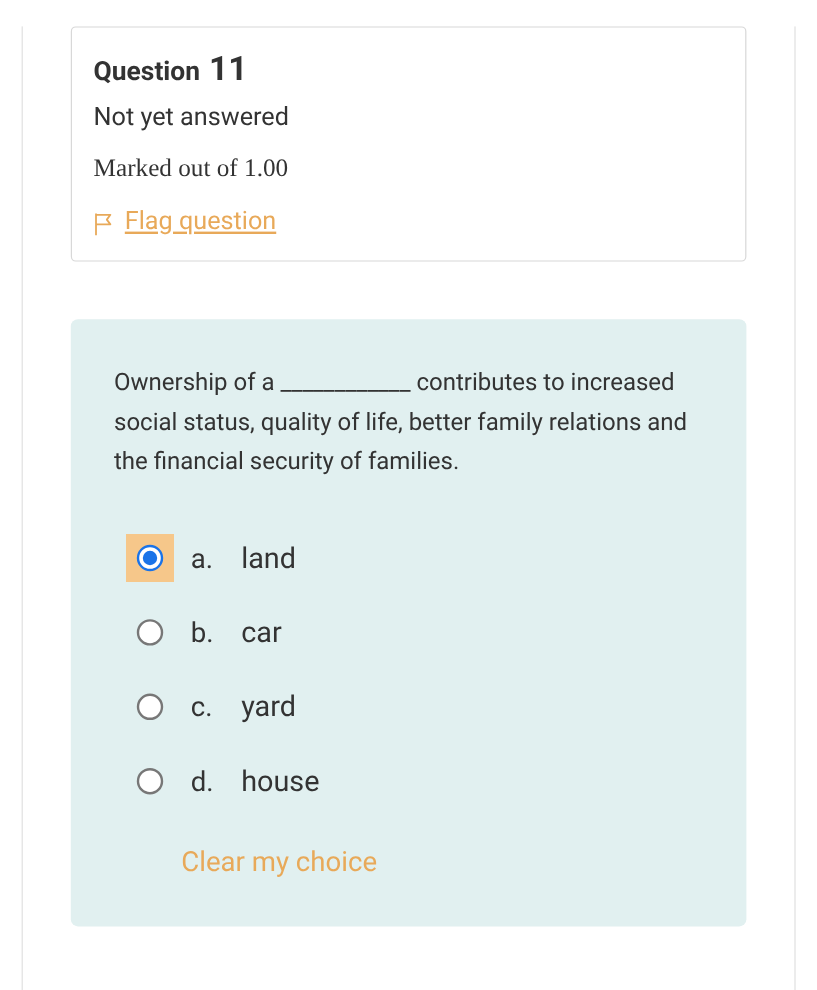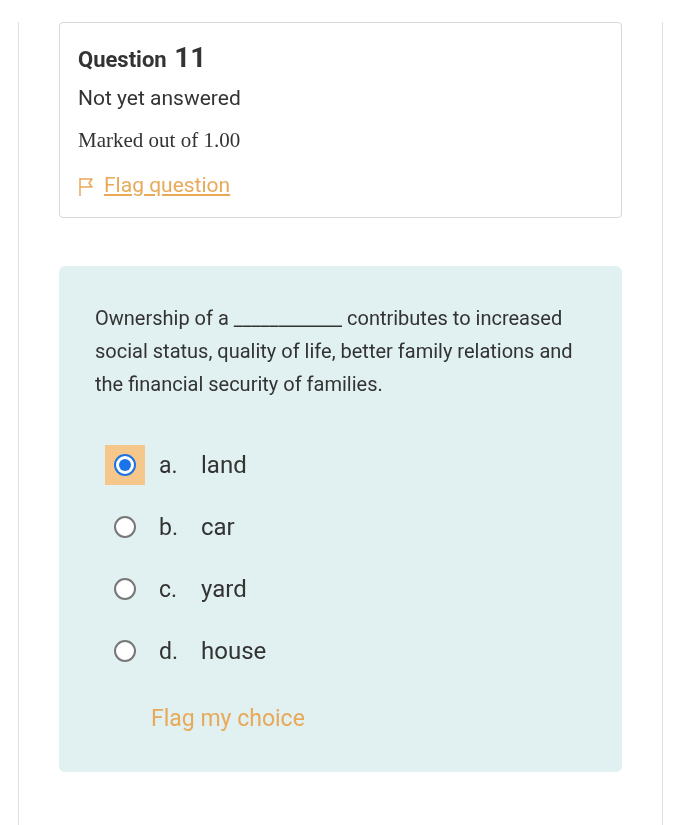--- a/index.html
+++ b/index.html
@@ -198,16 +198,16 @@
 
       <div class="option-row">
         <span class="radio-wrap">
           <span class="radio"></span>
         </span>
         <span class="option-letter">d.</span>
         <span class="option-text">house</span>
       </div>
     </div>
 
-    <div class="clear-choice">Flag my choice</div>
+    <div class="clear-choice">Clear my choice</div>
   </div>
 
 </div>
 
 </body></html>

